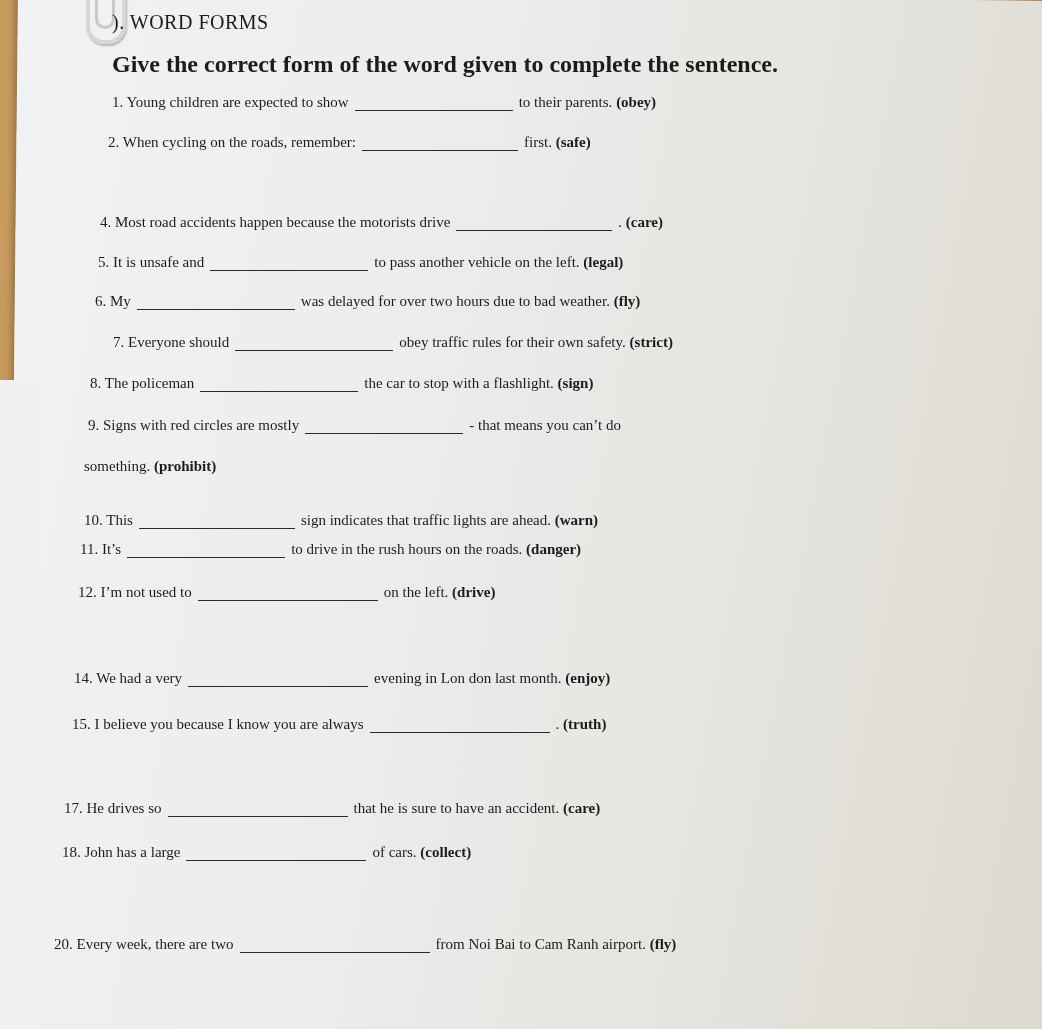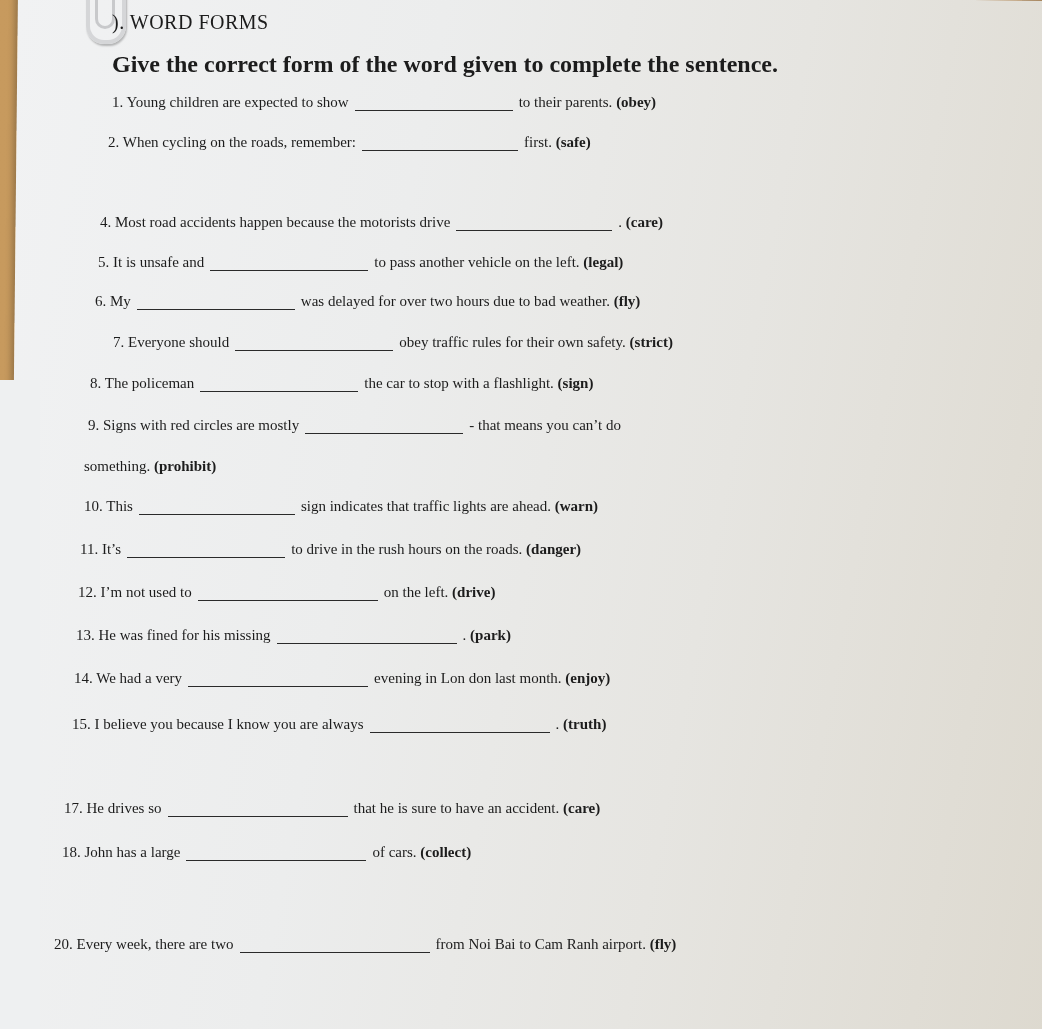--- a/index.html
+++ b/index.html
@@ -103,43 +103,38 @@
 
   <div class="line" style="left:88px; top:413px;">
     <span>9.</span>
     <span>Signs with red circles are mostly</span><span class="blank" style="width:158px"></span><span>- that means you can’t do</span>
   </div>
   <div class="line" style="left:84px; top:454px;">
     <span>something.</span>
     <span class="hint">(prohibit)</span>
   </div>
 
-  <div class="line" style="left:84px; top:494px;">
+  <div class="line" style="left:84px; top:508px;">
     <span>10.</span>
     <span>This</span><span class="blank" style="width:156px"></span><span>sign indicates that traffic lights are ahead.</span>
     <span class="hint">(warn)</span>
   </div>
 
   <div class="line" style="left:80px; top:537px;">
     <span>11.</span>
     <span>It’s</span><span class="blank" style="width:158px"></span><span>to drive in the rush hours on the roads.</span>
     <span class="hint">(danger)</span>
   </div>
 
   <div class="line" style="left:78px; top:580px;">
     <span>12.</span>
     <span>I’m not used to</span><span class="blank" style="width:180px"></span><span>on the left.</span>
     <span class="hint">(drive)</span>
   </div>
 
-  <div class="line" style="left:76px; top:623px;">
-    <span>13.</span>
-    <span>He was fined for his missing</span><span class="blank" style="width:180px"></span><span>.</span>
-    <span class="hint">(park)</span>
-  </div>
 
   <div class="line" style="left:74px; top:666px;">
     <span>14.</span>
     <span>We had a very</span><span class="blank" style="width:180px"></span><span>evening in Lon don last month.</span>
     <span class="hint">(enjoy)</span>
   </div>
 
   <div class="line" style="left:72px; top:712px;">
     <span>15.</span>
     <span>I believe you because I know you are always</span><span class="blank" style="width:180px"></span><span>.</span>

